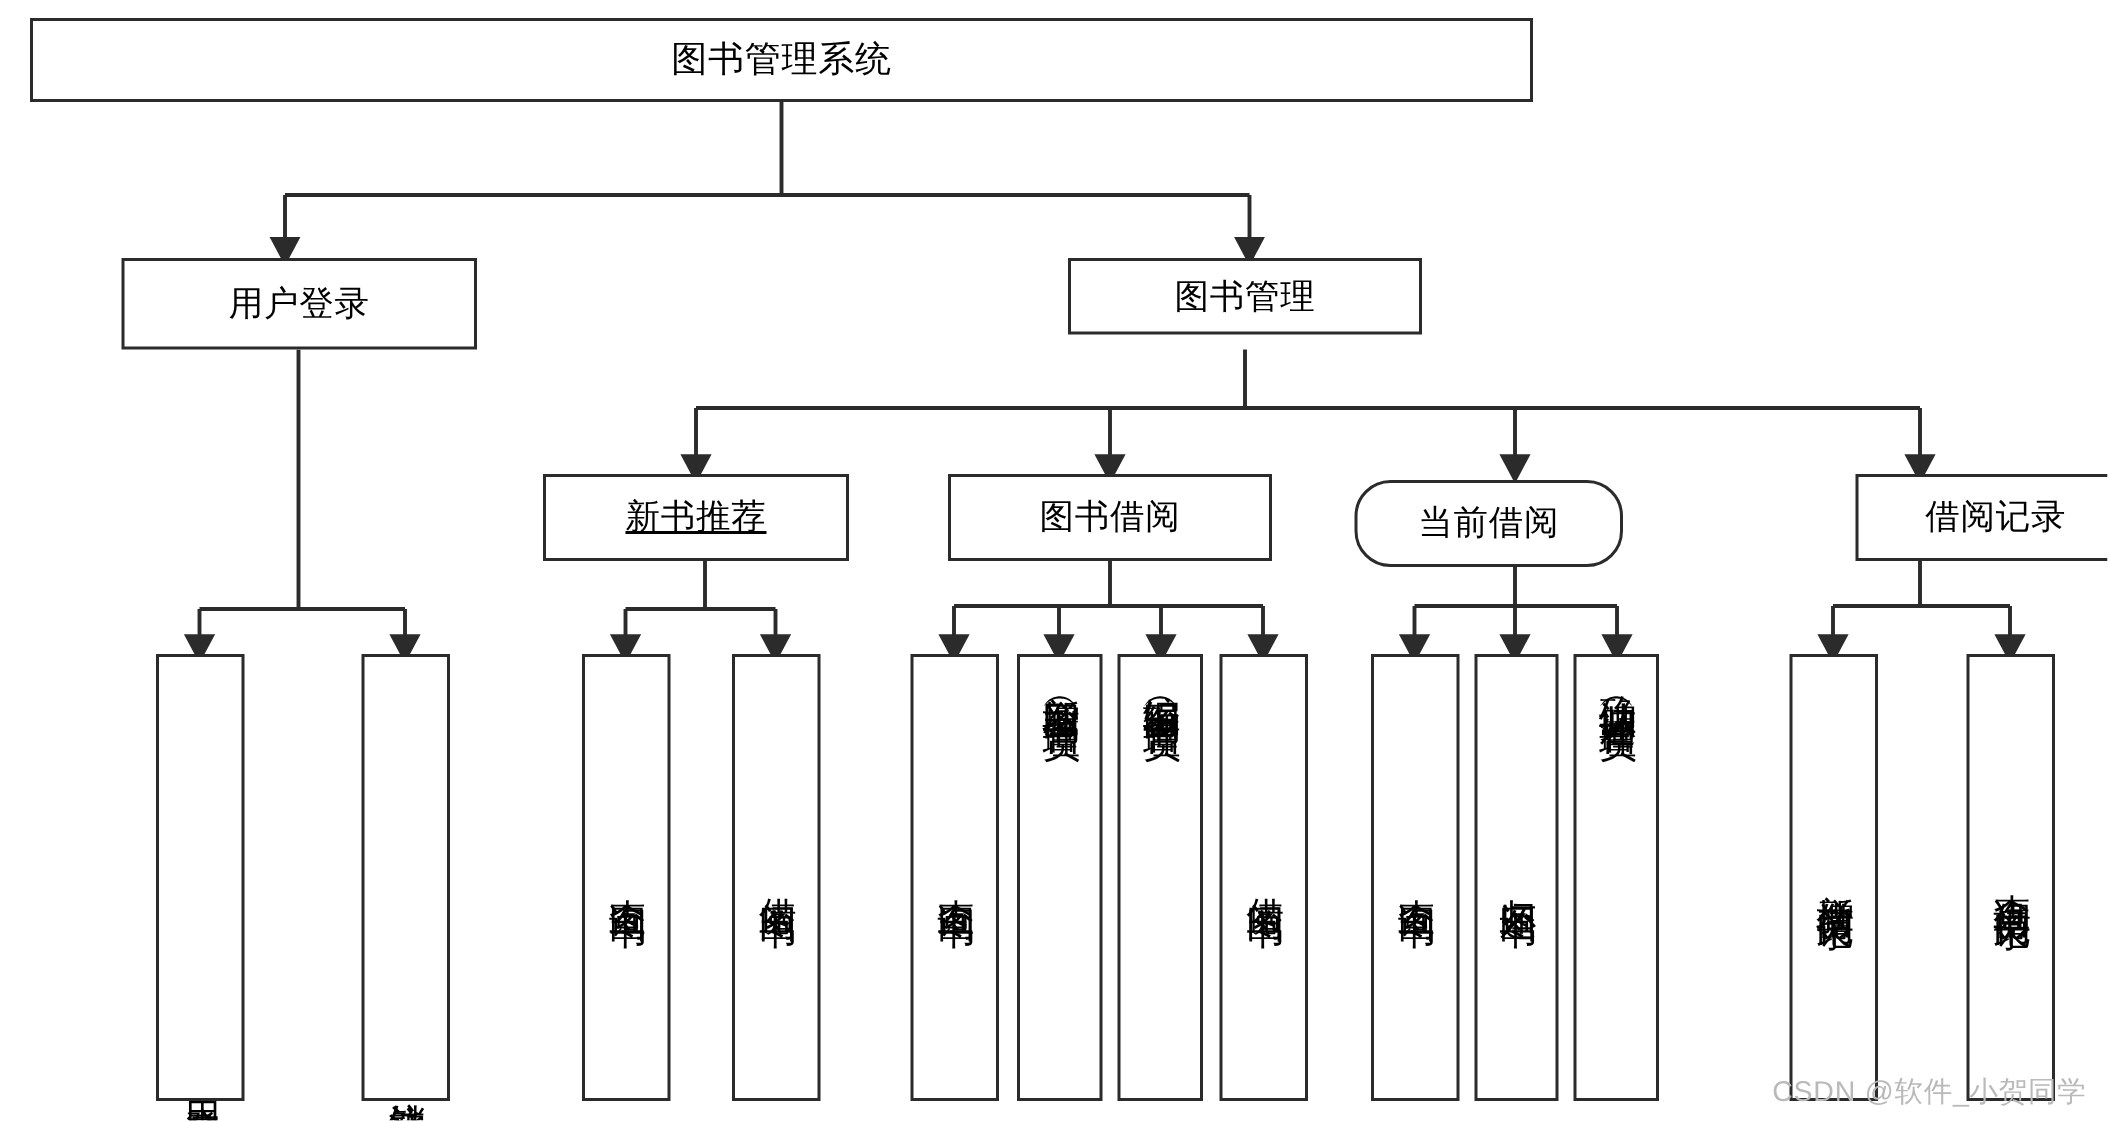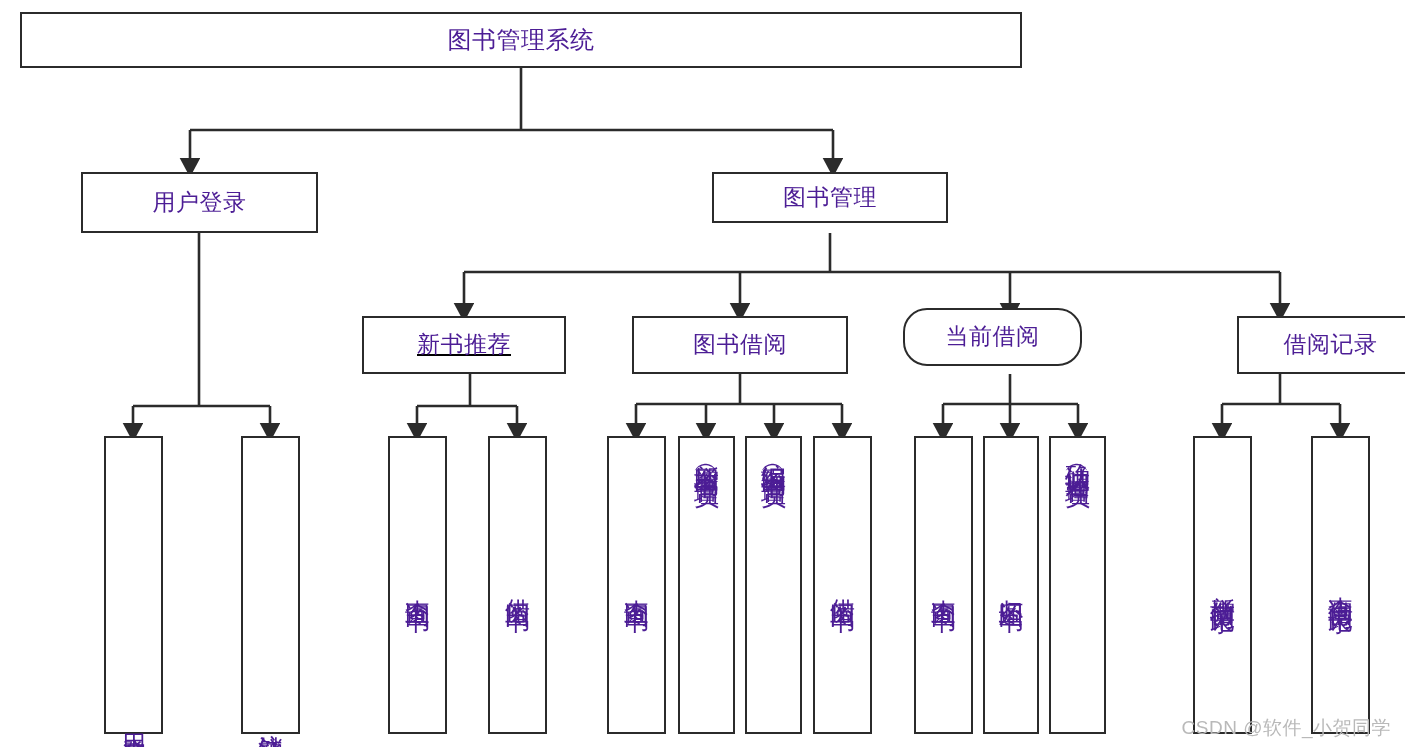--- a/index.html
+++ b/index.html
@@ -29,21 +29,21 @@
     position: absolute;
     box-sizing: border-box;
     background: #ffffff;
     border: 2px solid #2b2b2b;
     display: flex;
     align-items: center;
     justify-content: center;
     z-index: 3;
   }
   .node .label {
-    color: #4c1d95;
+    color: #000000;
     text-align: center;
     line-height: 1.12;
     white-space: nowrap;
   }
   
   .node.horiz .label {
     font-size: 23px;
     letter-spacing: 0.5px;
   }
   .node.root .label { font-size: 24px; }
@@ -151,21 +151,21 @@
   </div>
 
   <div class="node horiz" style="left:362px; top:316px; width:204px; height:58px;text-decoration:underline;">
     <span class="label">新书推荐</span>
   </div>
 
   <div class="node horiz" style="left:632px; top:316px; width:216px; height:58px;">
     <span class="label">图书借阅</span>
   </div>
 
-  <div class="node horiz" style="left:903px; top:308px; width:179px; height:58px;border-radius:24px;">
+  <div class="node horiz" style="left:903px; top:320px; width:179px; height:58px;border-radius:24px;">
     <span class="label">当前借阅</span>
   </div>
 
   <div class="node horiz" style="left:1237px; top:316px; width:187px; height:58px;">
     <span class="label">借阅记录</span>
   </div>
 
   <div class="node vert bottom-anchored" style="left:104px; top:436px; width:59px; height:298px;">
     <span class="label">用户登录</span>
   </div>

